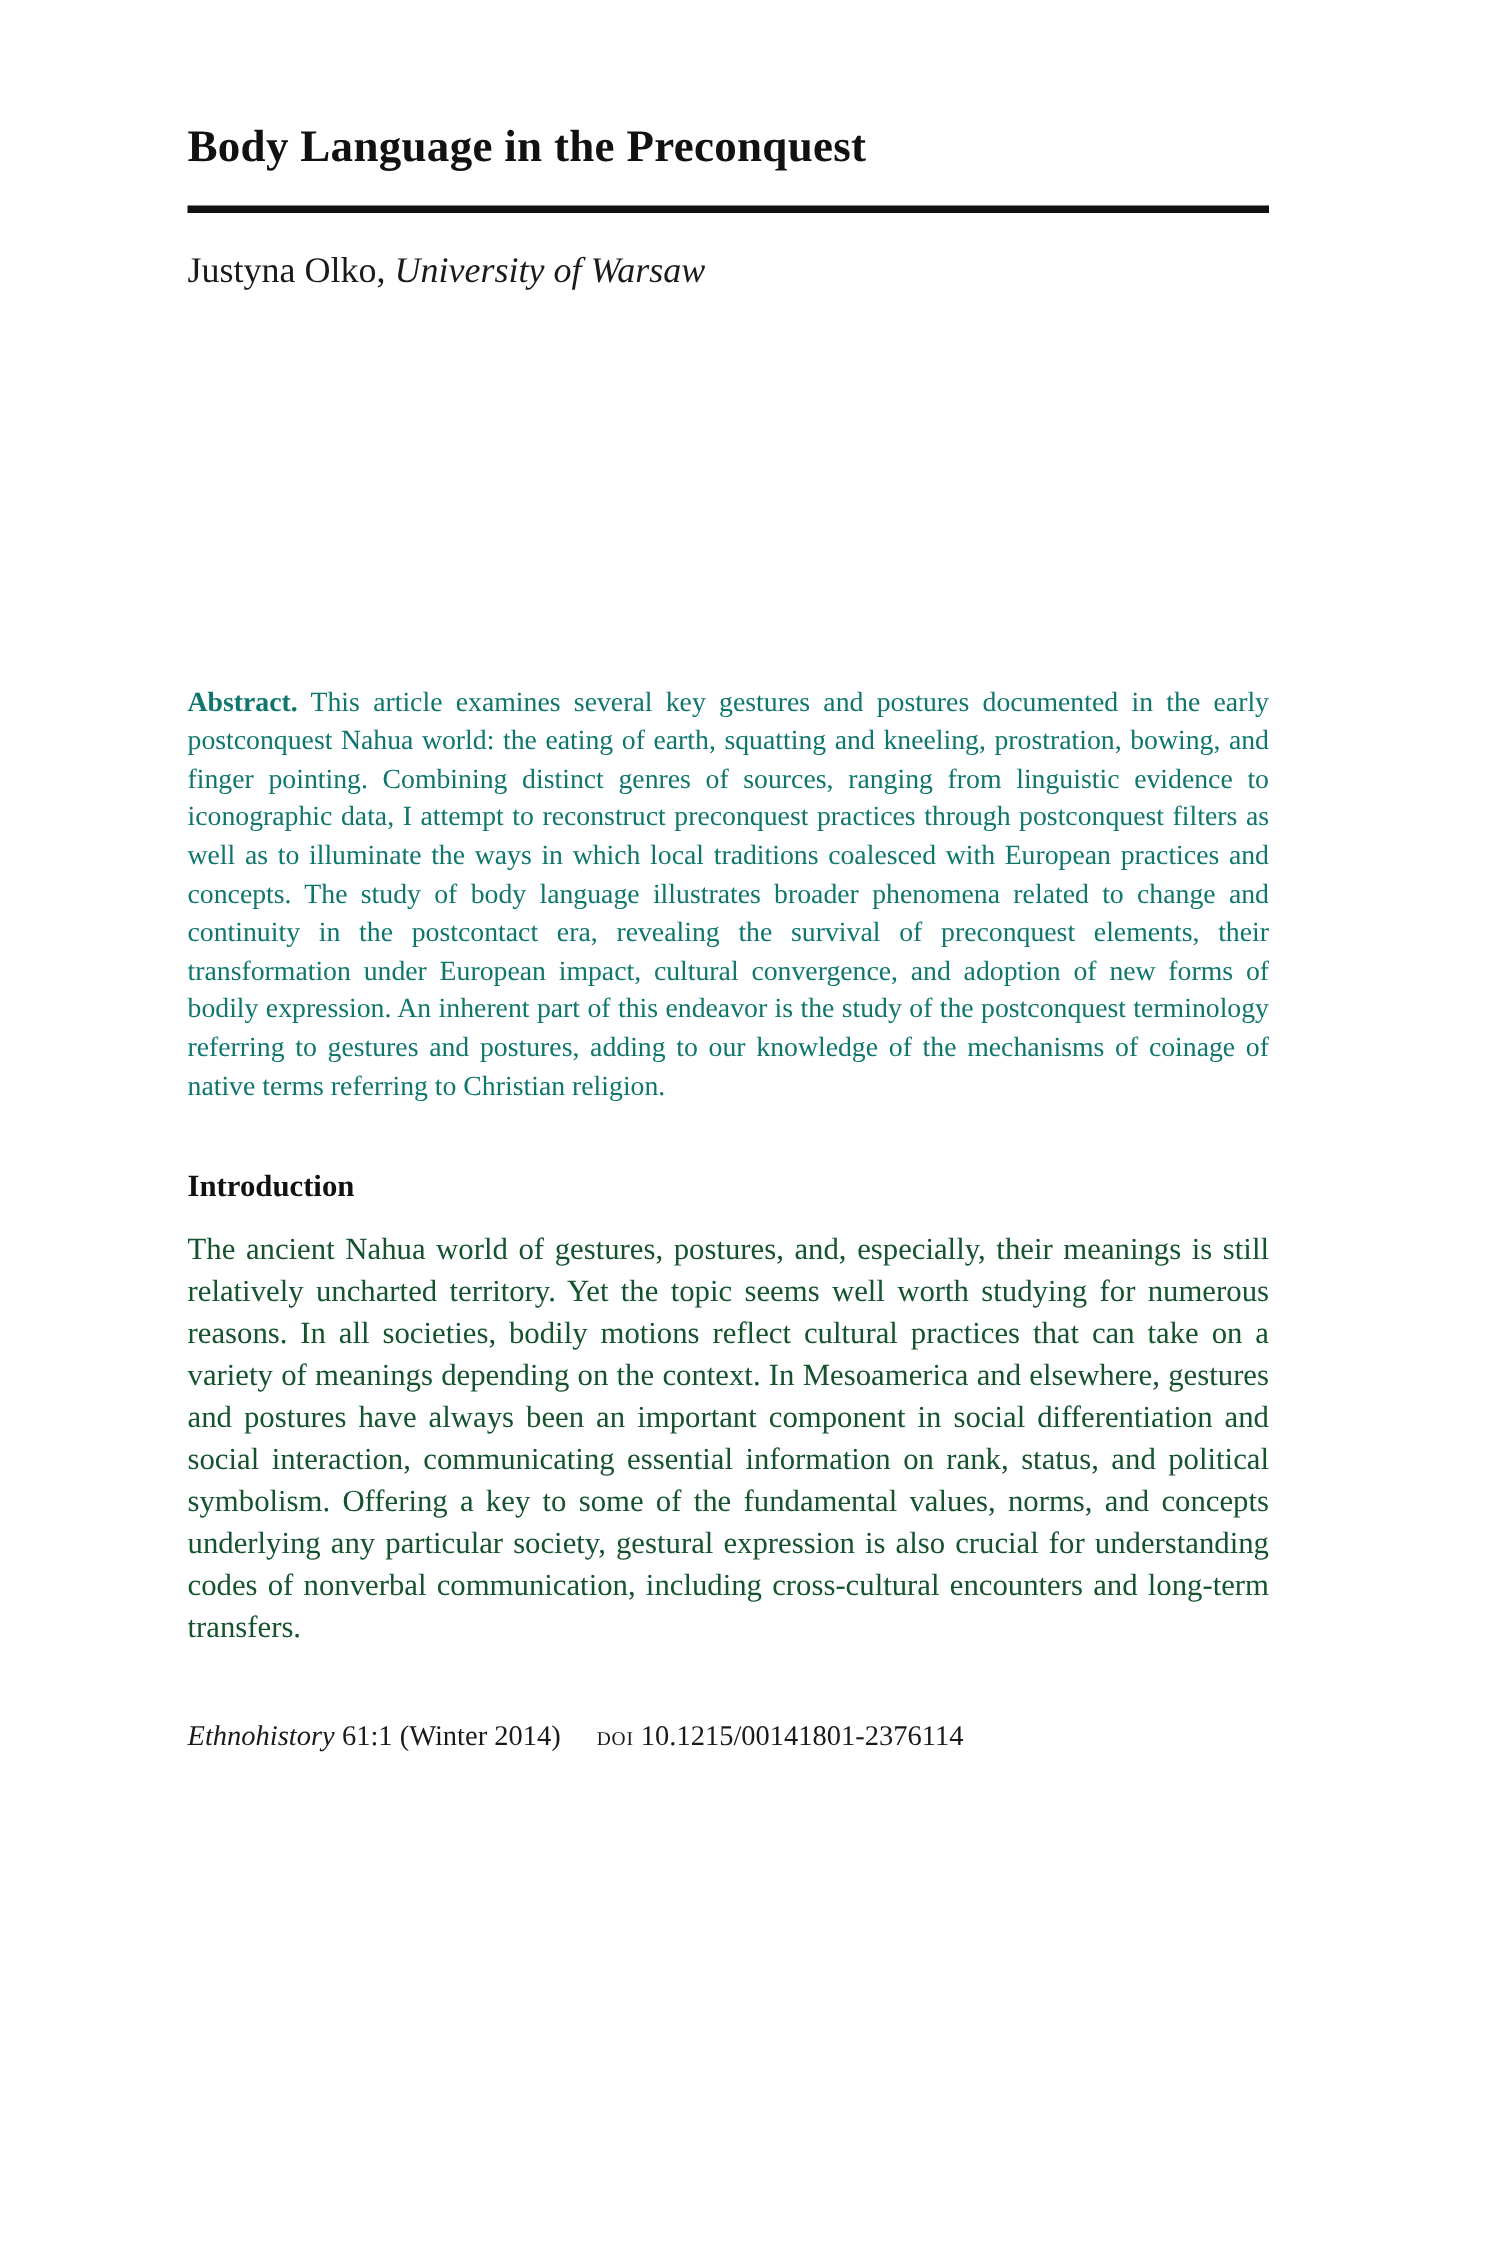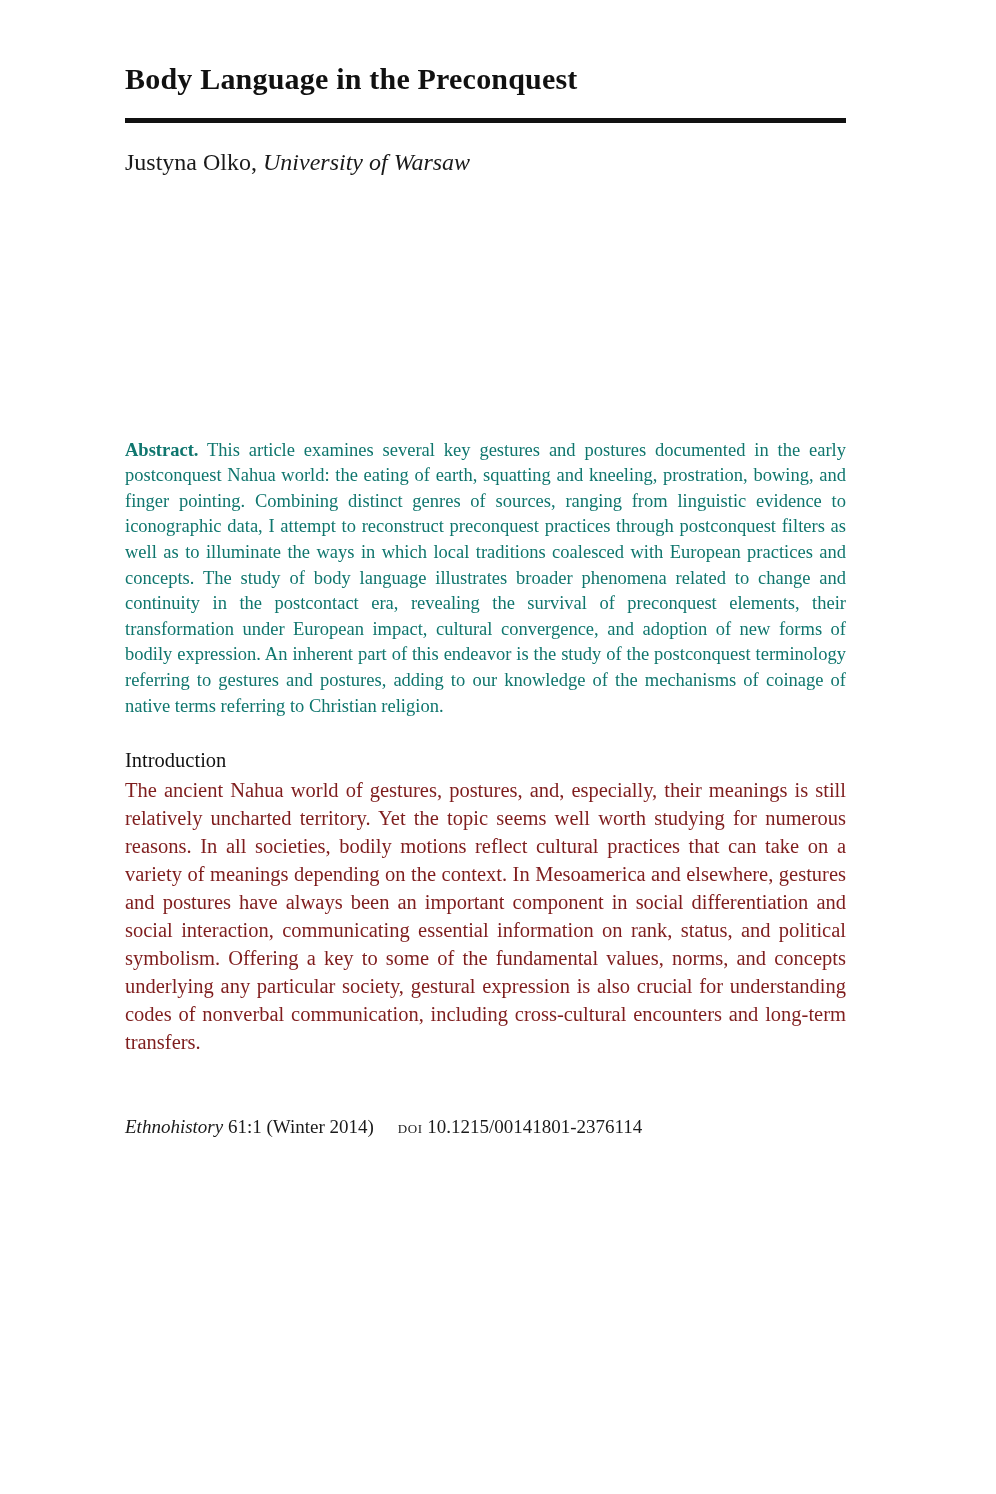--- a/index.html
+++ b/index.html
@@ -6,21 +6,21 @@
   html, body { background: #ffffff; }
   body {
     font-family: "Liberation Serif", "DejaVu Serif", serif;
     color: #161616;
   }
   .page {
     position: relative;
     width: 996px;
     height: 1494px;
     background: #ffffff;
-    padding: 56px 150px 0 125px;
+    padding: 75px 150px 0 125px;
     overflow: hidden;
   }
   .title {
     font-size: 30px;
     font-weight: bold;
     line-height: 1.52;
     color: #111111;
     letter-spacing: 0.2px;
   }
   .title-rule {
@@ -37,34 +37,34 @@
   .italic { font-style: italic; }
   .abstract {
     margin-top: 262px;
     font-size: 18.5px;
     line-height: 25.6px;
     text-align: justify;
     color: #0f766e;
   }
   .abstract strong { font-weight: bold; }
   .section-heading {
-    margin-top: 30px;
+    margin-top: 42px;
     font-size: 20.5px;
-    font-weight: normal;
+    font-weight: bold;
     color: #111111;
   }
   .body-paragraph {
-    margin-top: 4px;
+    margin-top: 16px;
     font-size: 20.5px;
     line-height: 28px;
     text-align: justify;
-    color: #7f1d1d;
+    color: #14532d;
   }
   .footer {
-    margin-top: 58px;
+    margin-top: 46px;
     font-size: 19px;
     line-height: 25px;
     color: #1a1a1a;
   }
   .smallcaps {
     font-variant: small-caps;
     letter-spacing: 0.5px;
   }
   .doi-sep {
     display: inline-block;

